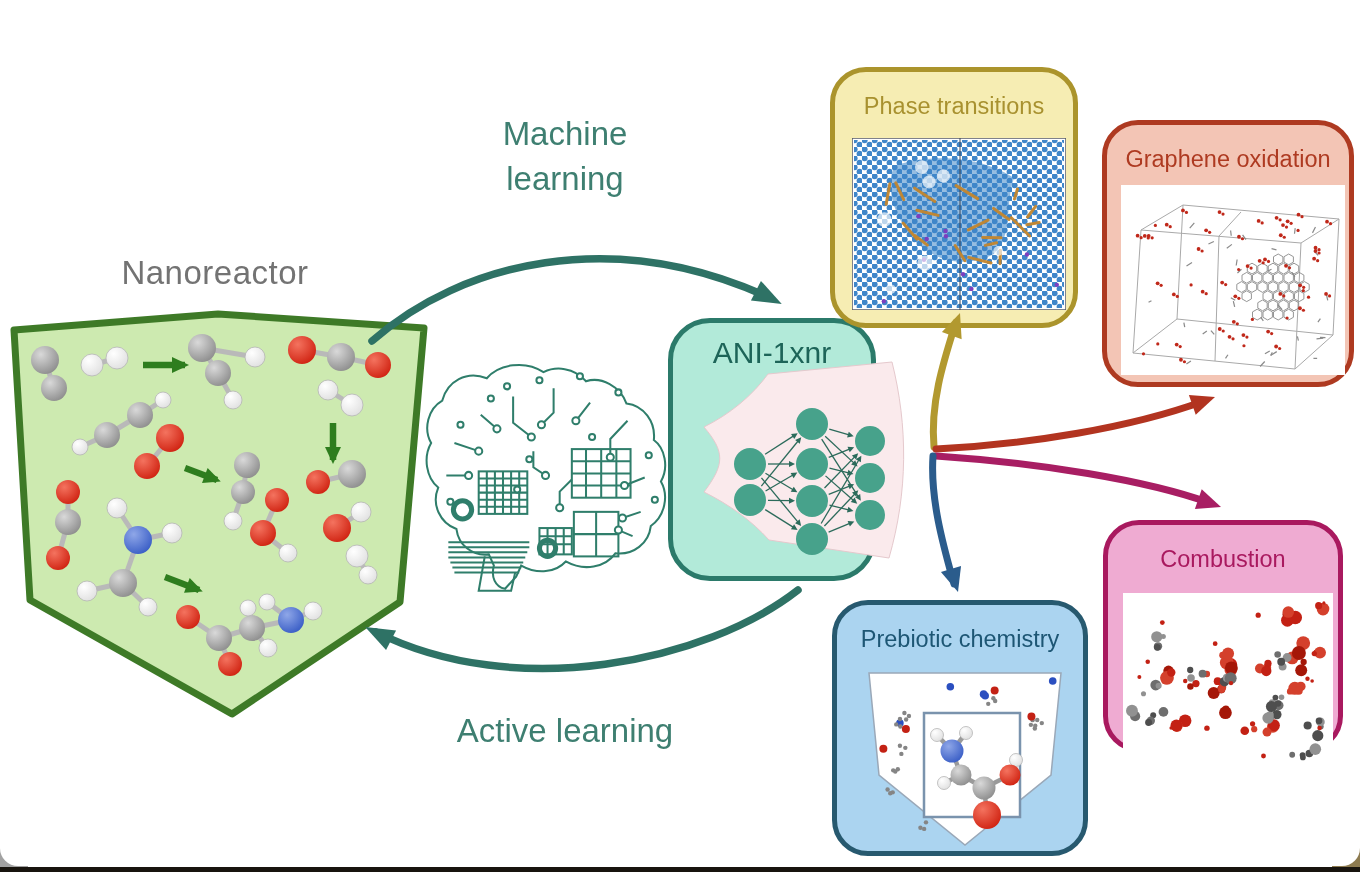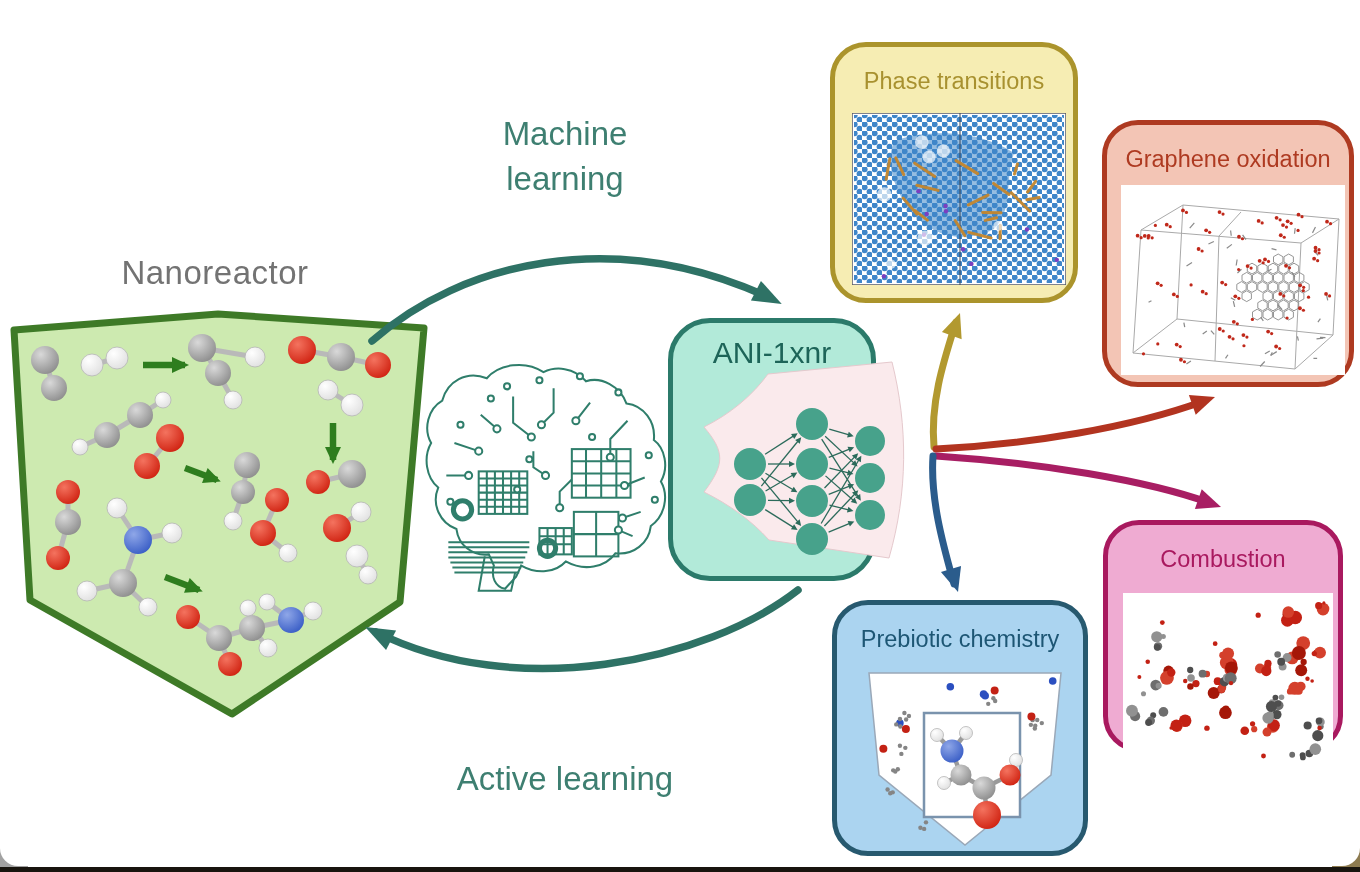--- a/index.html
+++ b/index.html
@@ -7,21 +7,21 @@
   .stage{position:relative;width:1360px;height:872px;background:#ffffff;overflow:hidden;}
   .corner-bl{position:absolute;left:0;bottom:4px;width:28px;height:26px;background:#a2a2a2;z-index:1;}
   .corner-br{position:absolute;right:0;bottom:4px;width:28px;height:26px;background:#8d7b50;z-index:1;}
   .bottom-line{position:absolute;left:0;bottom:0;width:100%;height:5px;background:#18140e;z-index:3;}
   .frame{position:absolute;left:0;top:0;width:1360px;height:866px;background:#ffffff;
          border-radius:0 0 18px 18px;overflow:hidden;z-index:2;}
   .abs{position:absolute;}
   .lbl{text-align:center;font-weight:400;}
   #nano-label{left:60px;top:254px;width:310px;font-size:33px;letter-spacing:.5px;}
   #ml-label{left:455px;top:112px;width:220px;font-size:33px;line-height:1.35;}
-  #al-label{left:400px;top:712px;width:330px;font-size:33px;margin-top:48px;}
+  #al-label{left:400px;top:712px;width:330px;font-size:33px;}
   #nano-svg{left:0;top:300px;width:440px;height:430px;}
   #brain-svg{left:420px;top:358px;width:248px;height:248px;}
   #overlay{left:0;top:0;width:1360px;height:866px;pointer-events:none;}
   .box{position:absolute;border-style:solid;border-width:5px;border-radius:36px;box-sizing:border-box;}
   #ani-box{left:668px;top:318px;width:208px;height:263px;border-radius:42px;}
   .box-title{text-align:center;font-size:23.5px;padding-top:21px;font-weight:400;}
   #ani-box .box-title{font-size:30px;padding-top:13px;}
   .sim{position:absolute;}
   #phase-box{left:830px;top:42px;width:248px;height:261px;}
   #graphene-box{left:1102px;top:120px;width:252px;height:267px;}
@@ -293,21 +293,21 @@
             <circle cx="138" cy="177" r="16" fill="#47a28b"></circle>
             <circle cx="138" cy="215" r="16" fill="#47a28b"></circle>
             <circle cx="196" cy="117" r="15" fill="#47a28b"></circle>
             <circle cx="196" cy="154" r="15" fill="#47a28b"></circle>
             <circle cx="196" cy="191" r="15" fill="#47a28b"></circle>
           </g>
       </svg>
       <div class="box-title" style="color: rgb(29, 100, 88);">ANI-1xnr</div>
     </div>
 
-    <div id="phase-box" class="box" style="background: rgb(246, 237, 179); border-color: rgb(171, 148, 44);">
+    <div id="phase-box" class="box" style="background: rgb(246, 237, 179); border-color: rgb(171, 148, 44); margin-top: 25px;">
       <div class="box-title" style="color: rgb(168, 145, 47);">Phase transitions</div>
       <svg id="phase-sim" class="sim" viewBox="0 0 214 172">
         <defs>
           <pattern id="bluedots" width="10" height="9" patternUnits="userSpaceOnUse">
             <circle cx="2.6" cy="2.3" r="3" fill="#3f86c9"></circle>
               <circle cx="7.6" cy="6.8" r="3" fill="#3f86c9"></circle>
           </pattern>
         </defs>
         <rect x="0" y="0" width="214" height="172" fill="#ffffff" stroke="#555a66" stroke-width="1.5"></rect>
         <rect x="2" y="2" width="210" height="168" fill="url(#bluedots)"></rect>

